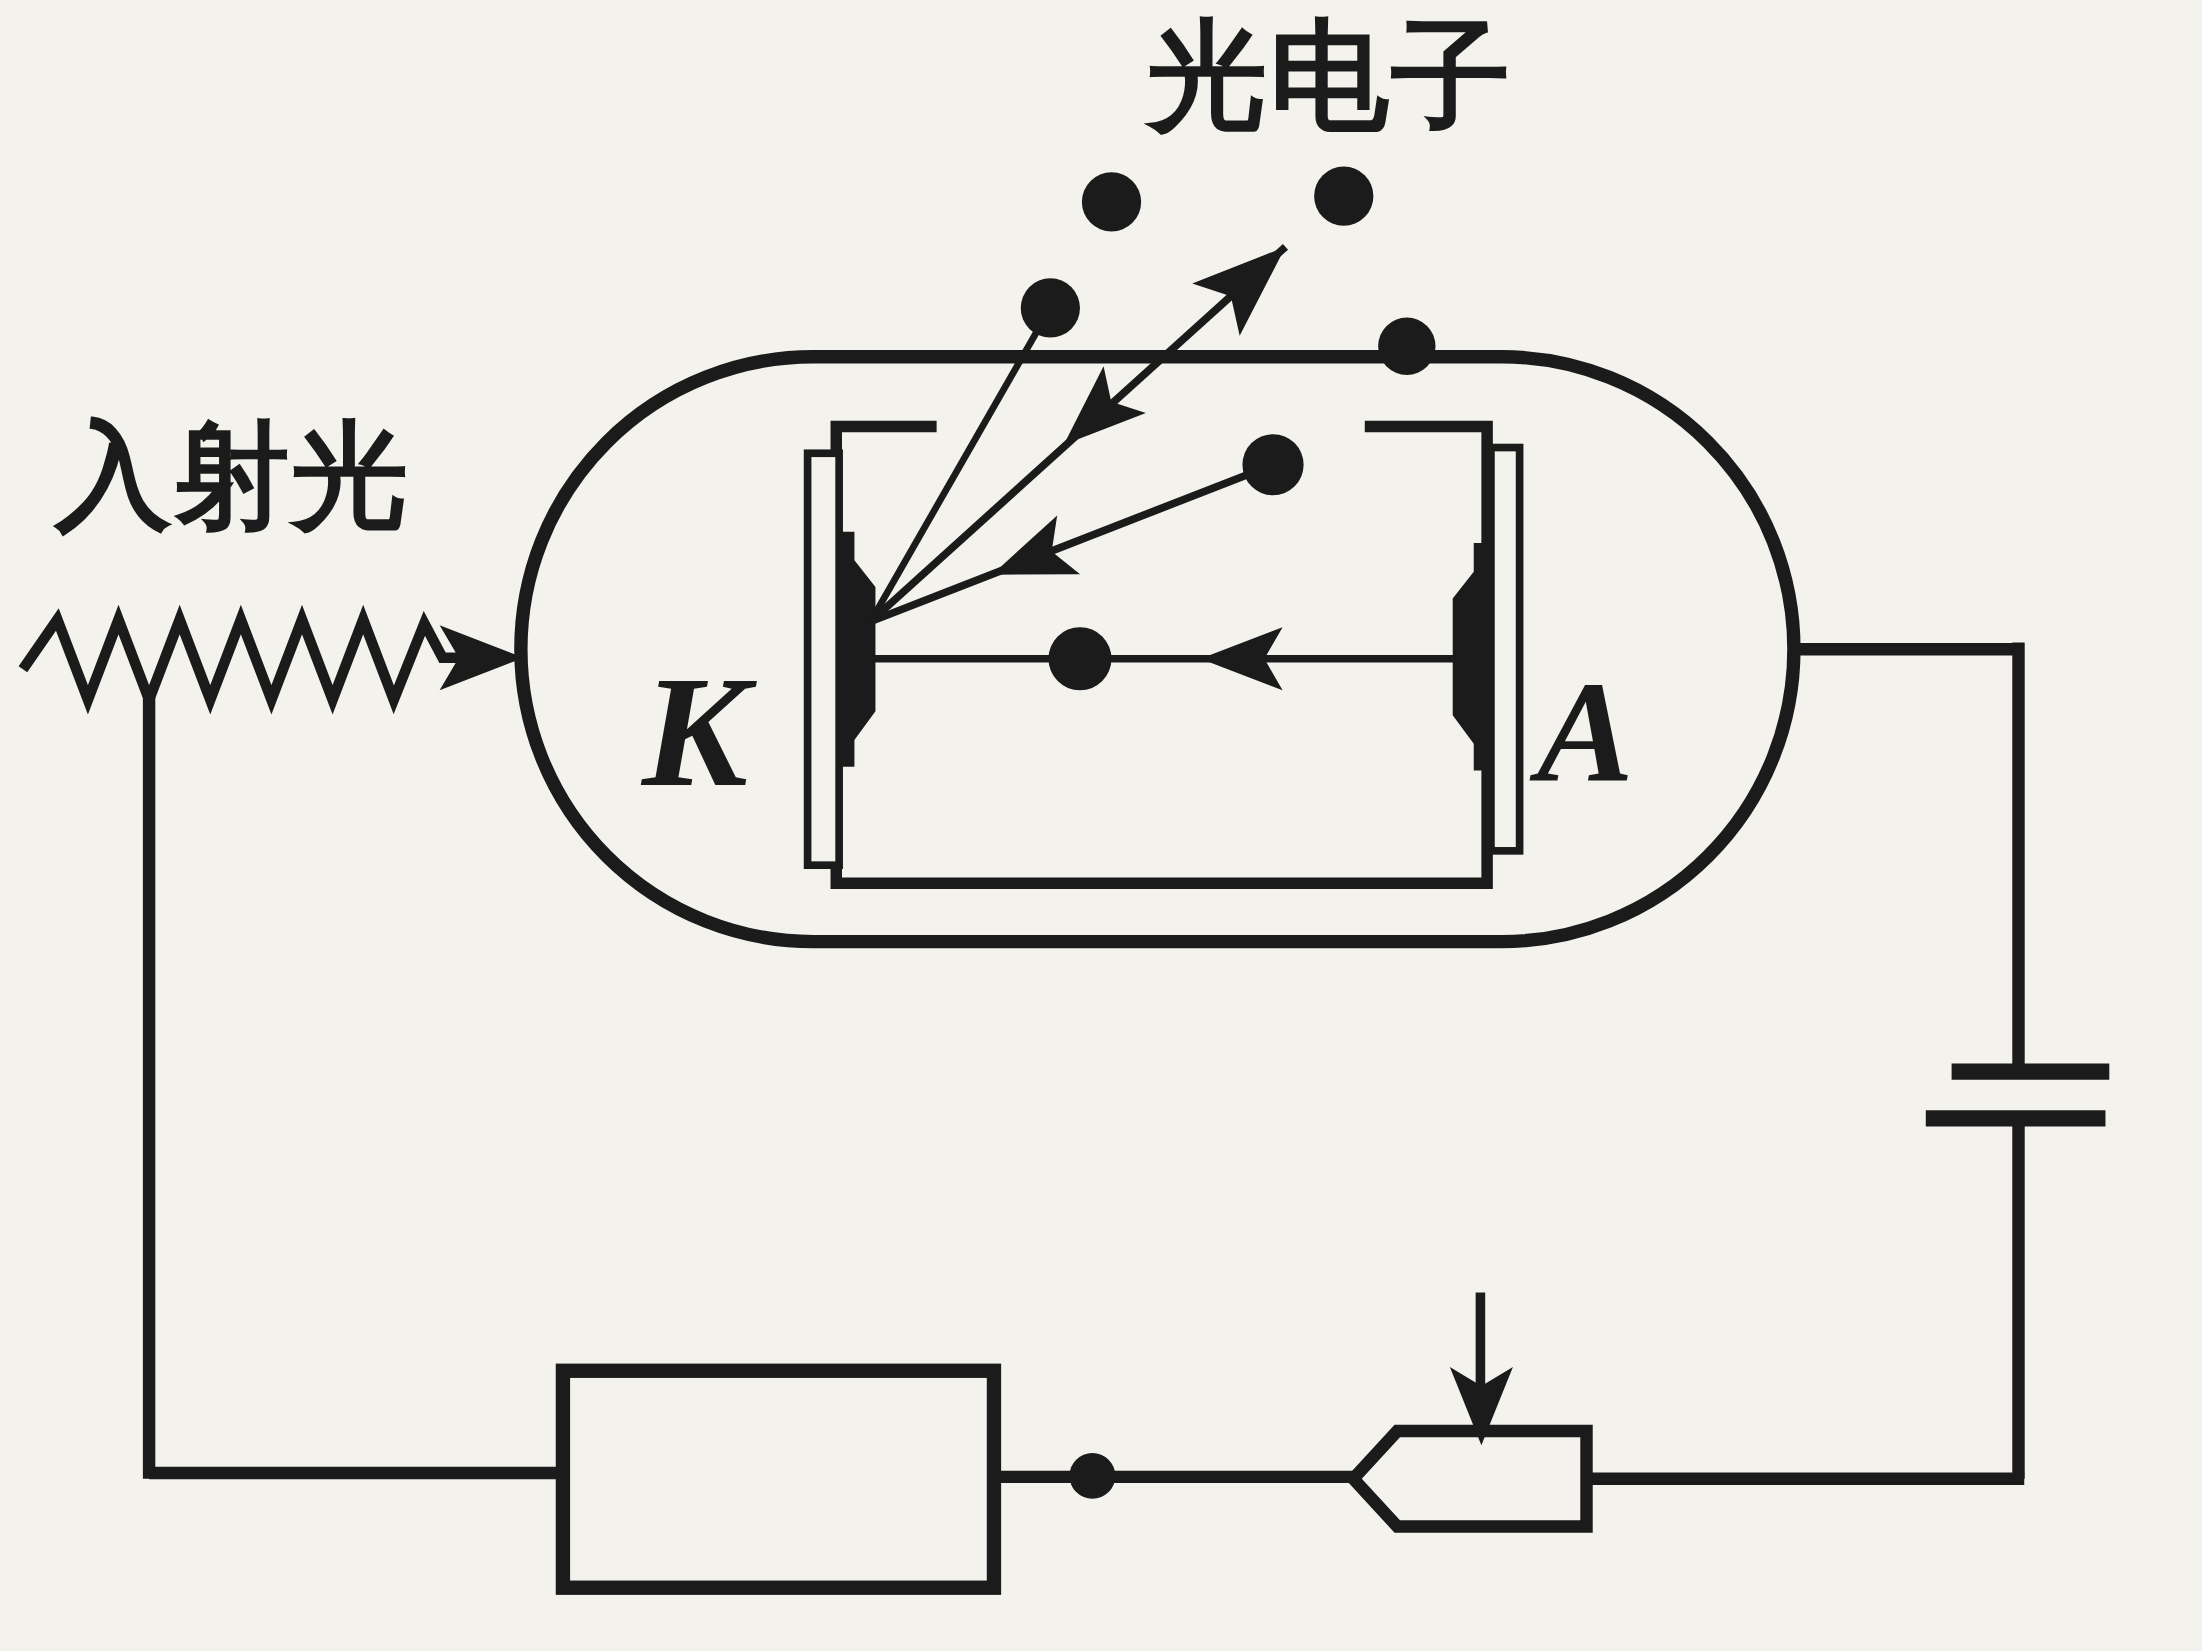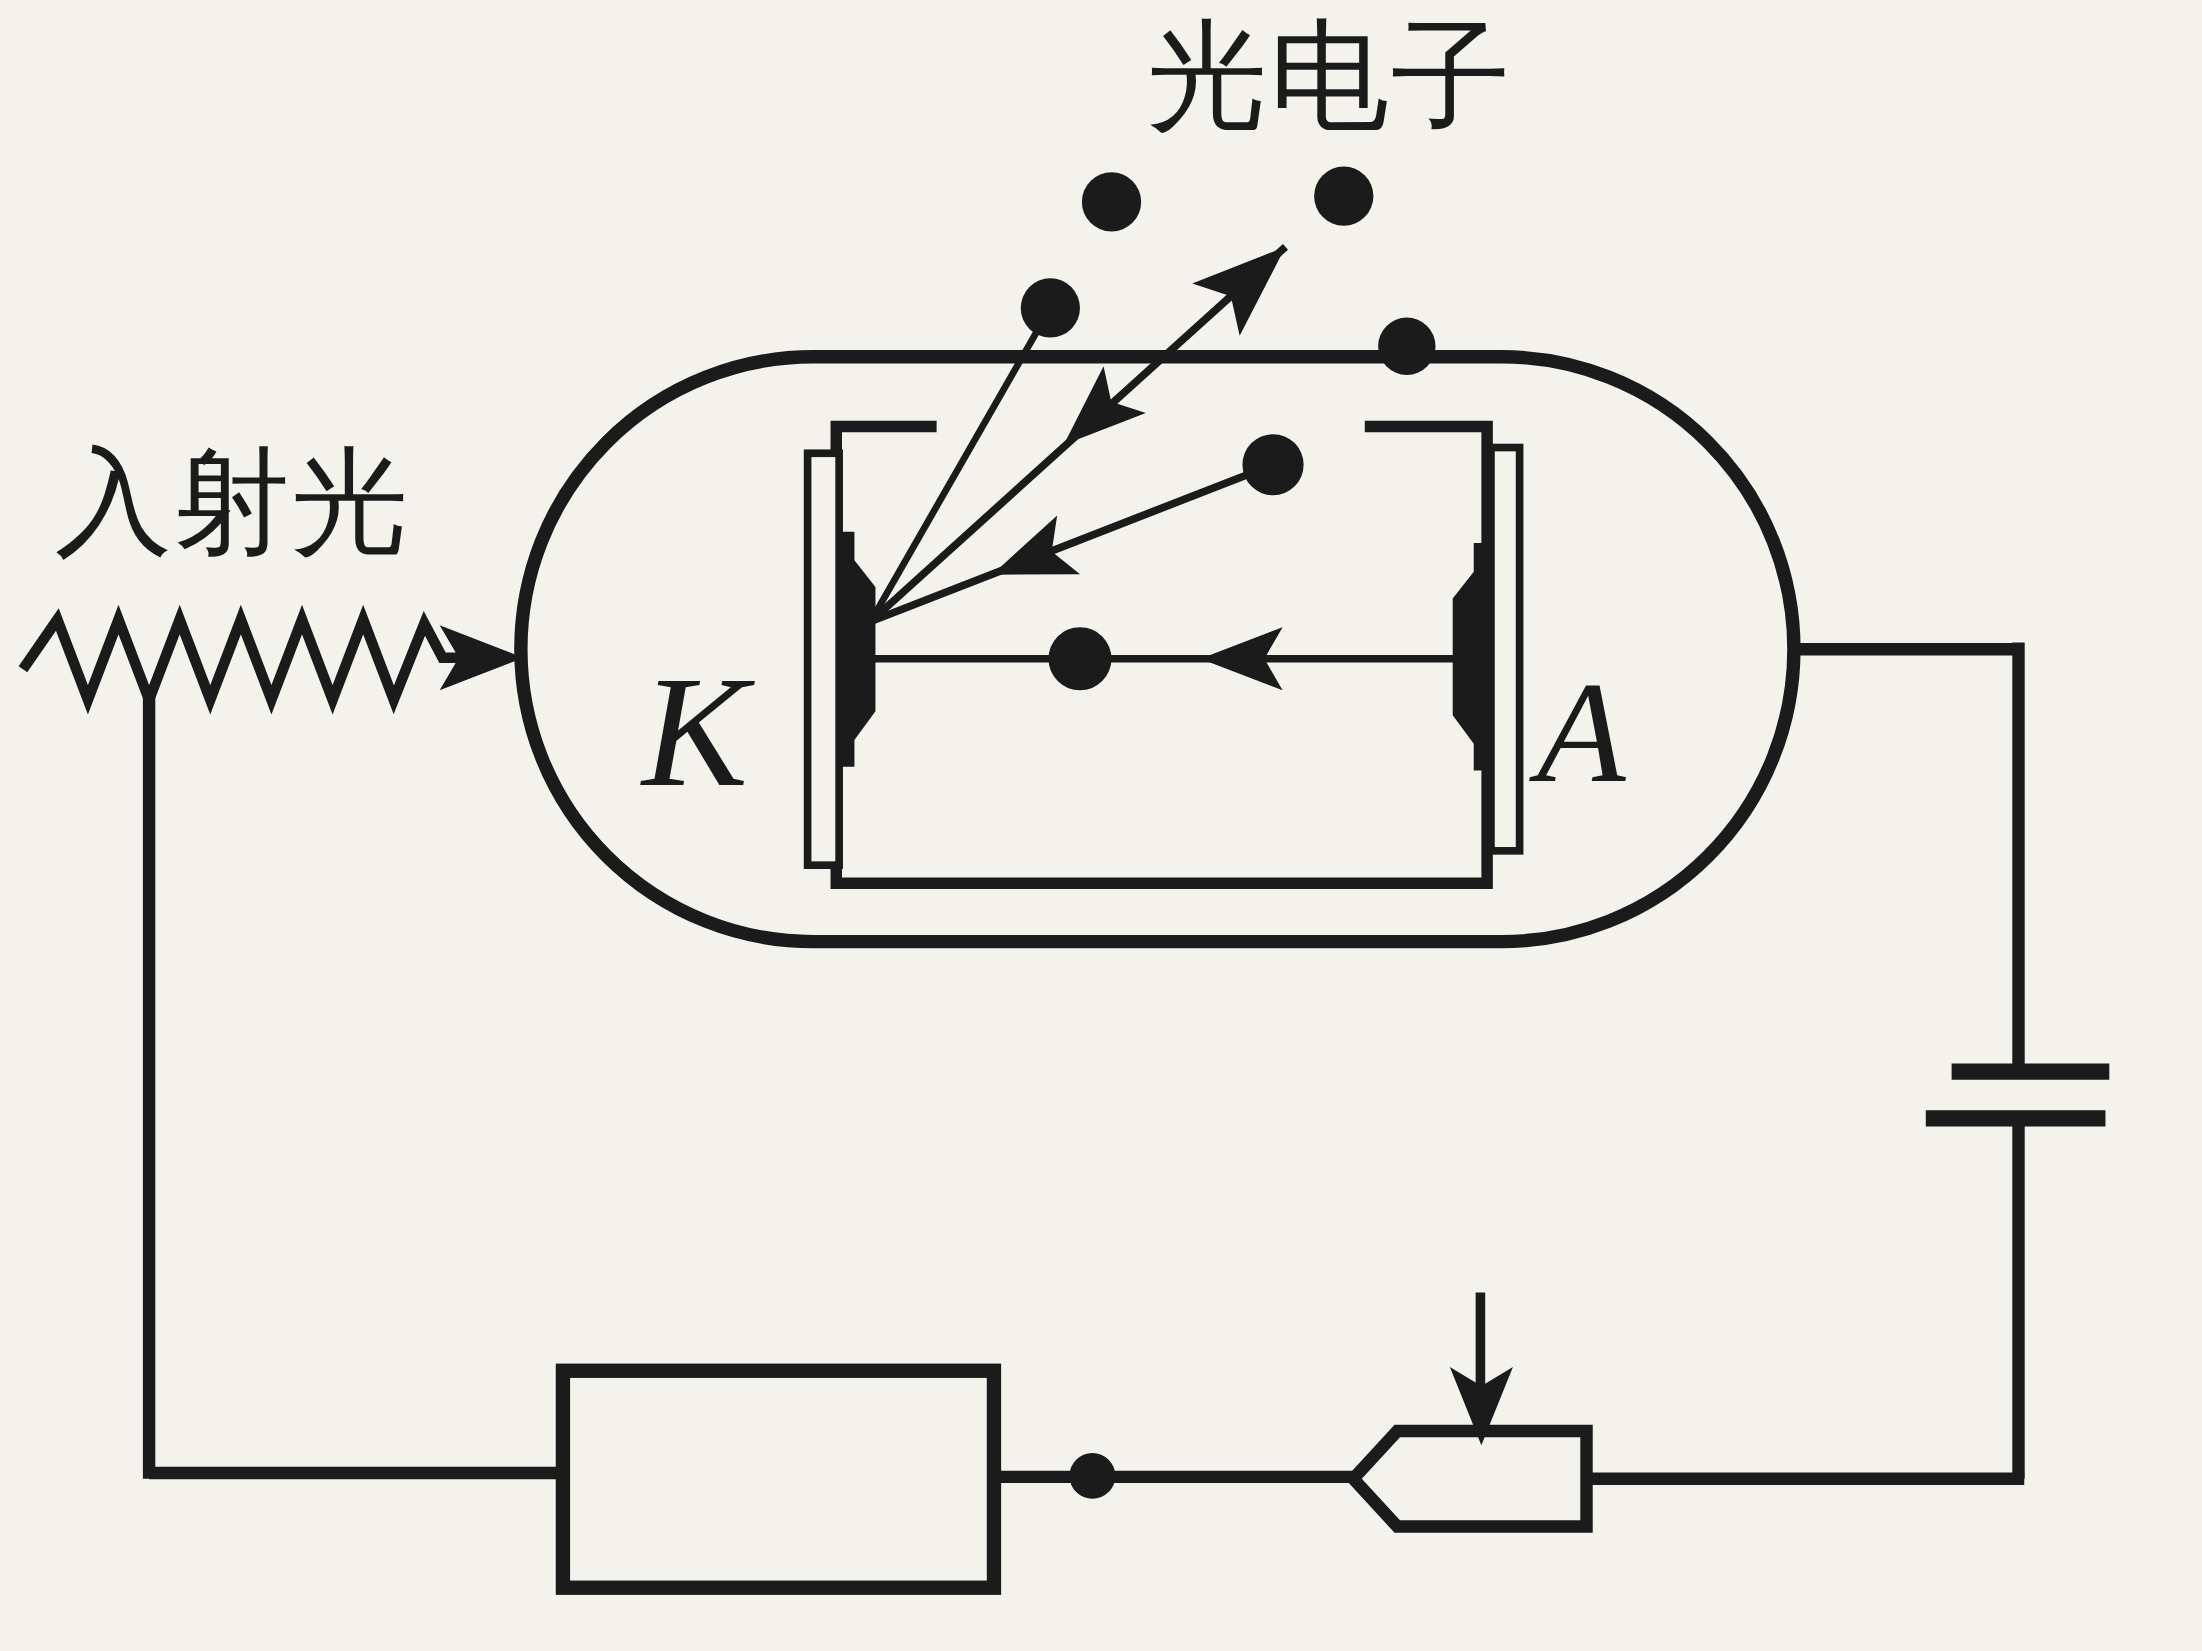--- a/index.html
+++ b/index.html
@@ -5,23 +5,23 @@
   :root { --ink:#1b1b1b; --paper:#f3f2ed; }
   html,body { margin:0; padding:0; }
   body { width:2202px; height:1652px; background:var(--paper); font-family:"Liberation Serif", serif; }
   .page { position:relative; width:2202px; height:1652px; background:var(--paper); overflow:hidden; }
   svg.diagram { position:absolute; left:0; top:0; width:2202px; height:1652px; }
 
   .ink-line   { stroke:var(--ink); fill:none; stroke-linecap:butt; }
   .ink-fill   { fill:var(--ink); stroke:none; }
   .outlined   { stroke:var(--ink); fill:var(--paper); }
 
-  .label { position:absolute; color:var(--ink); font-weight:normal; line-height:1; white-space:nowrap; }
+  .label { position:absolute; color:var(--ink); font-weight:bold; line-height:1; white-space:nowrap; }
   .lbl-title     { left:1147px; top:17px;  font-size:120px; letter-spacing:1.9px; }
-  .lbl-incident  { left:55px;   top:444px; font-size:117px; letter-spacing:1px;text-align:right; }
+  .lbl-incident  { left:55px;   top:418px; font-size:117px; letter-spacing:1px;text-align:right; }
   .lbl-K         { left:642px;  top:652px; font-size:159px; font-style:italic; }
   .lbl-A         { left:1537px; top:660px; font-size:145px; font-style:italic; }
   .meter-box-label { position:absolute; left:563px; top:1371px; width:431px; height:217px;
                      display:flex; align-items:center; justify-content:center;
                      color:var(--ink); font-weight:bold; font-size:126px; letter-spacing:3.8px; }
 </style>
 </head>
 <body>
 
 <div class="page">

